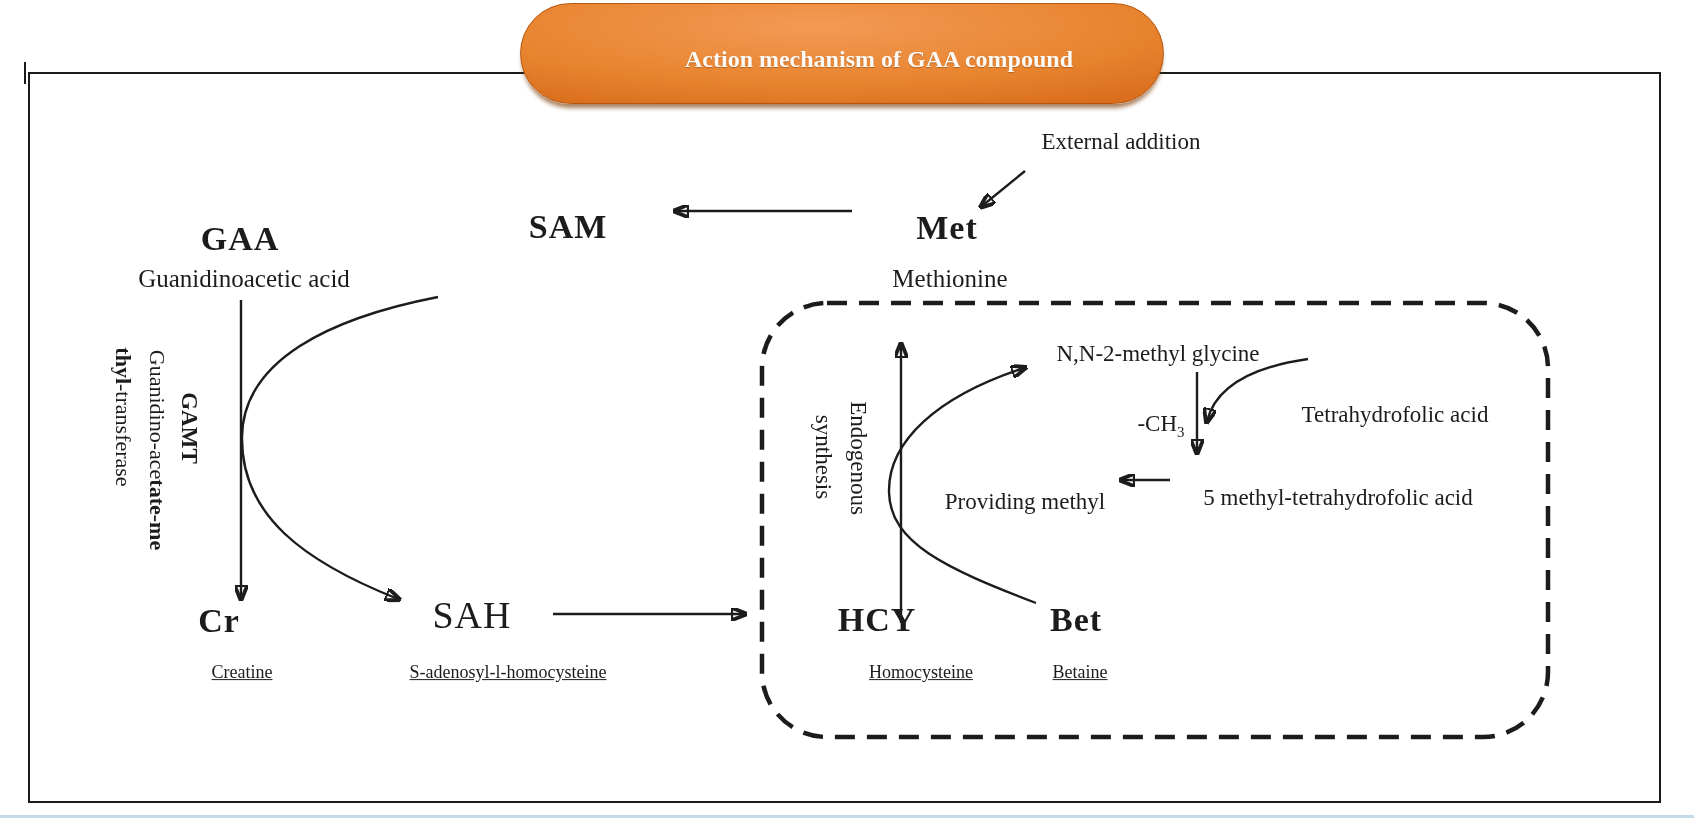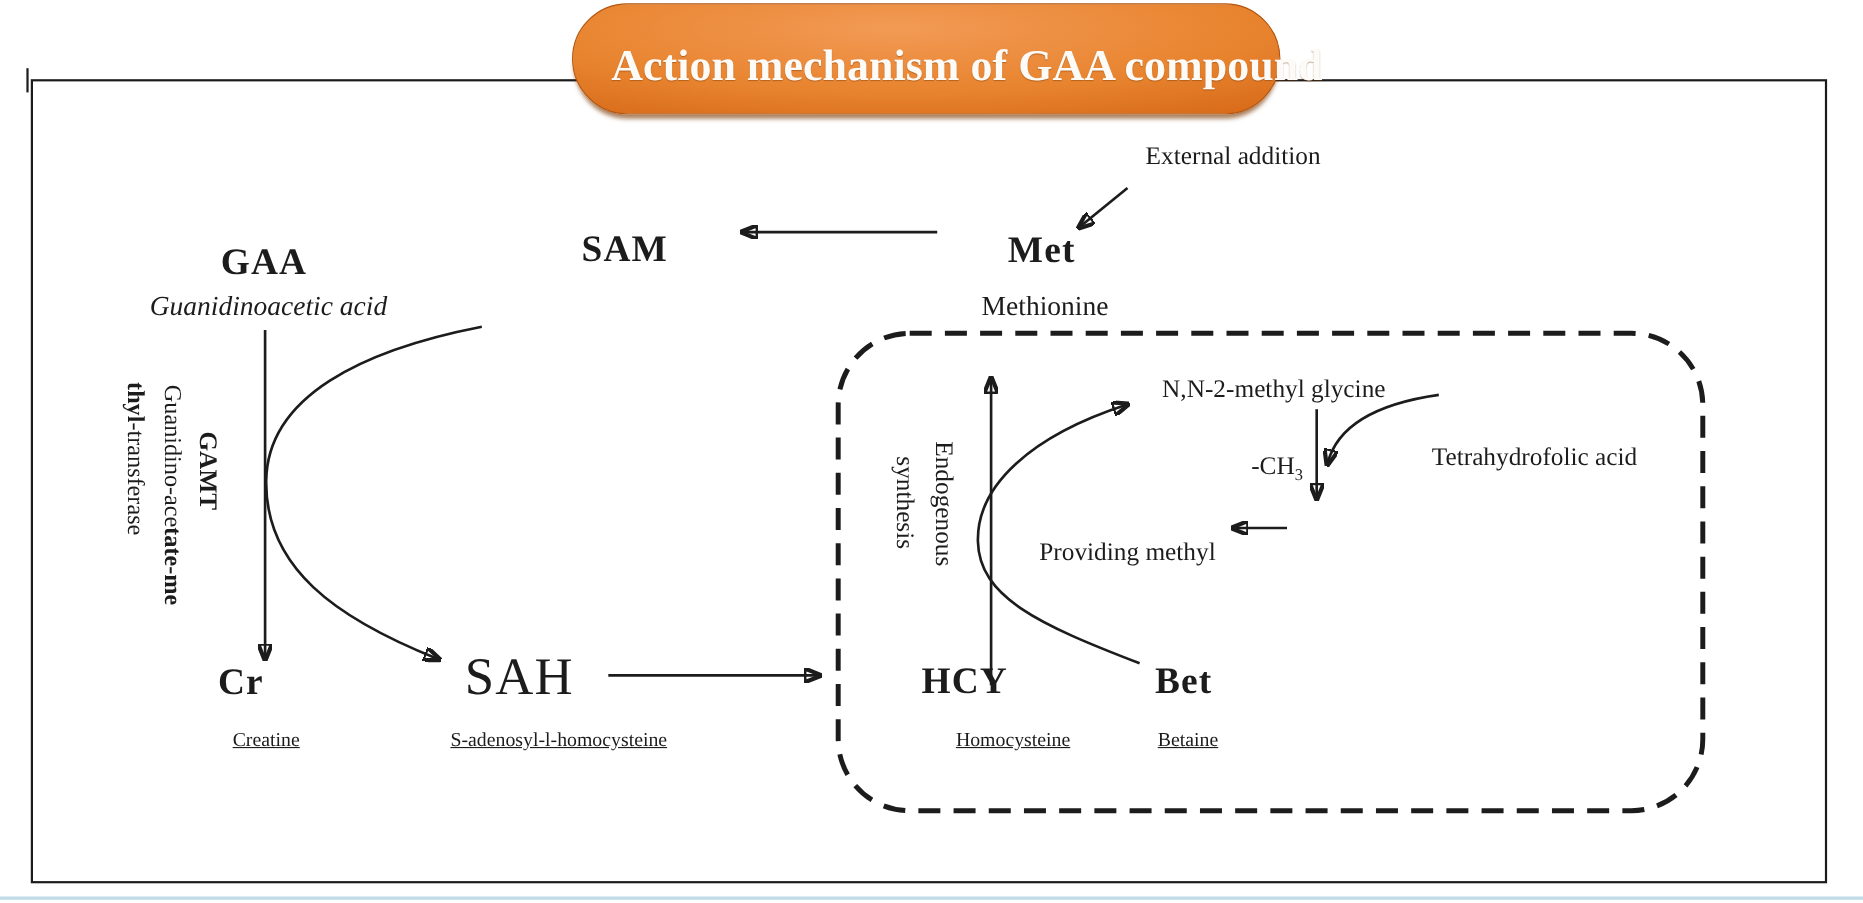--- a/index.html
+++ b/index.html
@@ -14,30 +14,30 @@
   .bottom-line{position:absolute;left:0;top:815px;width:1694px;height:3px;background:#c2dbe8;z-index:1;}
   
   .title-pill{
     position:absolute;left:520px;top:3px;width:644px;height:101px;border-radius:52px;
     background:radial-gradient(ellipse 130% 150% at 46% 22%, #f29a55 0%, #e8842f 38%, #d96d1c 62%, #c05a10 100%);
     border:1px solid #b5540d;
     box-shadow:0 6px 4px -2px rgba(125,60,8,.65);
     display:flex;align-items:center;justify-content:center;
     padding-top:12px;padding-left:74px;box-sizing:border-box;z-index:4;
   }
-  .title-pill span{font-weight:bold;font-size:40px;color:#fdfbf7;white-space:nowrap;
+  .title-pill span{font-weight:bold;font-size:24px;color:#fdfbf7;white-space:nowrap;
     text-shadow:0 1px 1px rgba(120,55,5,.45);}
   
   svg.arrows{position:absolute;left:0;top:0;z-index:2;pointer-events:none;}
   svg.arrows path, svg.arrows rect{stroke:#1c1c1c;fill:none;stroke-width:2.4px;}
   svg.arrows rect.dashed{stroke-width:4.5px;stroke-dasharray:20 12;}
   
   .lbl{position:absolute;transform:translate(-50%,-50%);white-space:nowrap;z-index:3;line-height:1.1;}
   .abbr{font-weight:bold;font-size:34px;letter-spacing:1px;}
-  .big{font-size:48px;letter-spacing:1px;}
+  .big{font-size:38px;letter-spacing:1px;}
   .sub1{font-size:25px;}
   .sub2{font-size:18px;text-decoration:underline;}
   .note{font-size:23px;}
   .boxlbl{font-size:23px;}
   .rot{writing-mode:vertical-rl;}
   .rot22{font-size:22px;}
   .rot23{font-size:23px;}
   .b{font-weight:bold;}
   sub{font-size:0.65em;}
 </style>
@@ -70,38 +70,39 @@
   </svg>
 
   <div class="title-pill">
     <span>Action mechanism of GAA compound</span>
   </div>
 
   <div class="lbl note" style="left:1121px;top:142px;">External addition</div>
   <div class="lbl abbr" style="left:240px;top:227px;margin-top:12px;">GAA</div>
   <div class="lbl abbr" style="left:568px;top:227px;">SAM</div>
   <div class="lbl abbr" style="left:923px;top:228px;margin-left:24px;">Met</div>
-  <div class="lbl sub1" style="left:244px;top:279px;font-style:italic;">Guanidinoacetic acid</div>
+  <div class="lbl sub1" style="left:244px;top:279px;">Guanidinoacetic acid</div>
   <div class="lbl sub1" style="left:950px;top:279px;">Methionine</div>
 
   <div class="lbl rot rot23 b" style="left:189px;top:428px;">GAMT</div>
   <div class="lbl rot rot22" style="left:157px;top:450px;"><span>Guanidino-ace</span><span class="b">tate-me</span></div>
   <div class="lbl rot rot22" style="left:123px;top:417px;"><span class="b">thyl</span><span>-transferase</span></div>
 
   <div class="lbl abbr" style="left:219px;top:621px;">Cr</div>
   <div class="lbl big" style="left:472px;top:616px;">SAH</div>
   <div class="lbl sub2" style="left:242px;top:673px;">Creatine</div>
   <div class="lbl sub2" style="left:508px;top:673px;">S-adenosyl-l-homocysteine</div>
 
   <div class="lbl rot rot23" style="left:858px;top:458px;">Endogenous</div>
   <div class="lbl rot rot23" style="left:823px;top:457px;">synthesis</div>
 
   <div class="lbl boxlbl" style="left:1158px;top:354px;">N,N-2-methyl glycine</div>
   <div class="lbl boxlbl" style="left:1395px;top:393px;margin-top:22px;">Tetrahydrofolic acid</div>
   <div class="lbl boxlbl" style="left:1161px;top:426px;"><span>-CH</span><sub>3</sub></div>
   <div class="lbl boxlbl" style="left:1025px;top:502px;">Providing methyl</div>
+  <div class="lbl boxlbl" style="left:1338px;top:498px;">5 methyl-tetrahydrofolic acid</div>
 
   <div class="lbl abbr" style="left:877px;top:620px;">HCY</div>
   <div class="lbl abbr" style="left:1076px;top:620px;">Bet</div>
   <div class="lbl sub2" style="left:909px;top:673px;margin-left:12px;">Homocysteine</div>
   <div class="lbl sub2" style="left:1080px;top:673px;">Betaine</div>
 
 </div>
 
 </body></html>

